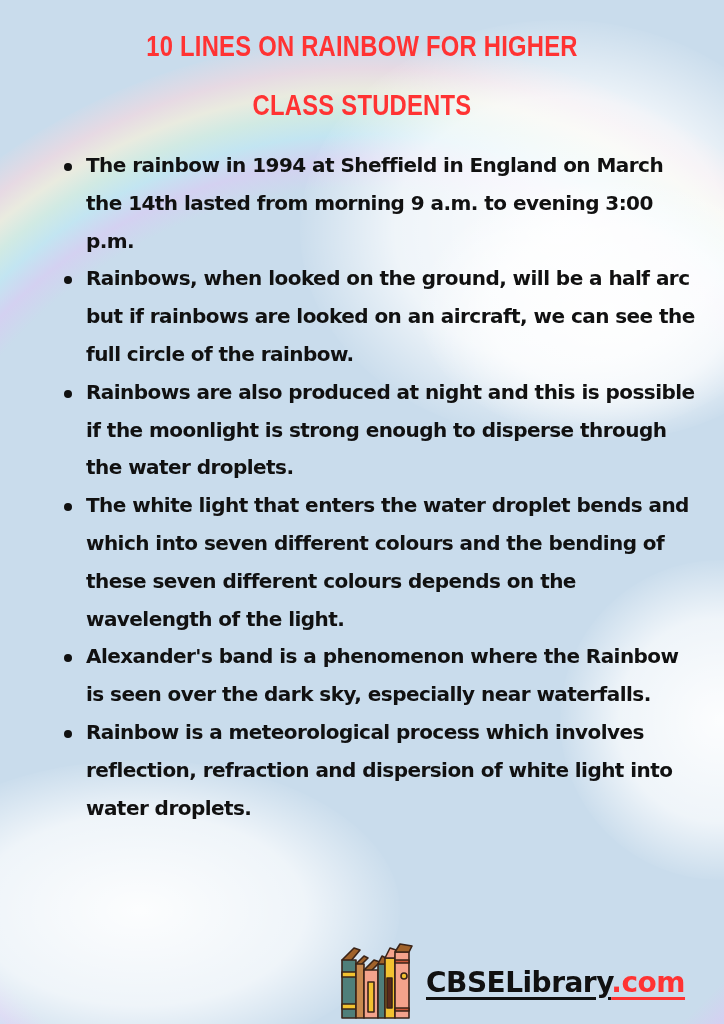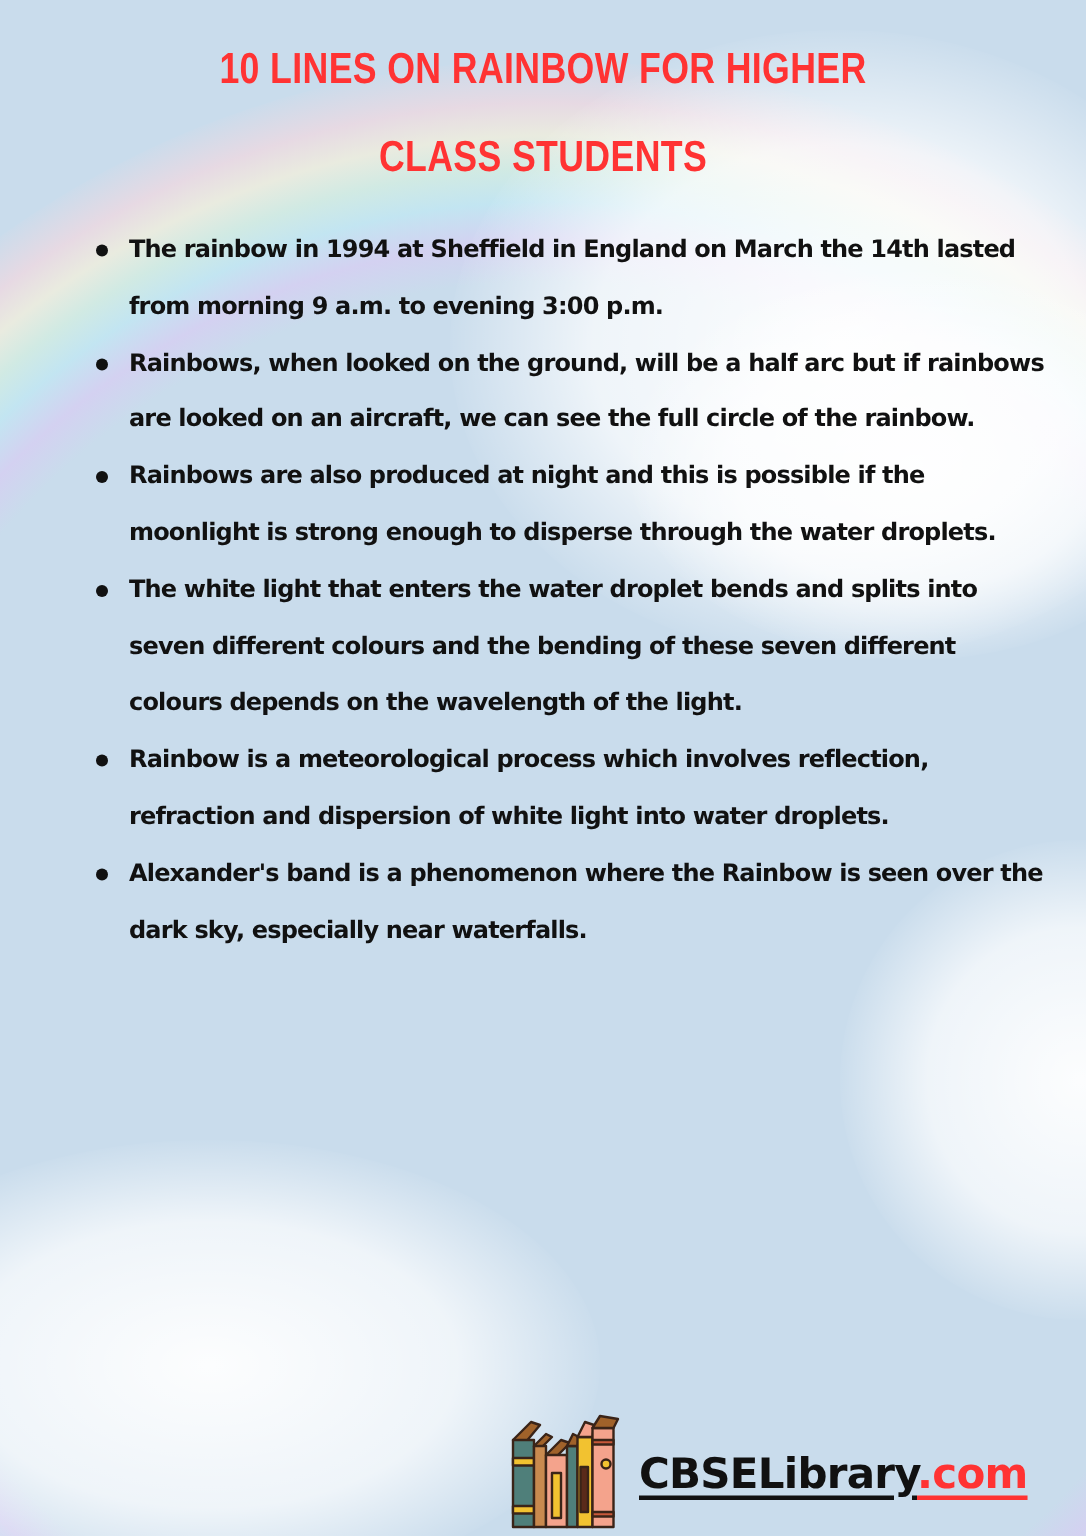--- a/index.html
+++ b/index.html
@@ -21,21 +21,21 @@
   }
   .content { position: relative; z-index: 1; }
   .title {
     text-align: center; color: #ff3333; font-family: "Liberation Sans", sans-serif; font-weight: bold;
     font-size: 29px; line-height: 59px; letter-spacing: 0.3px; margin: 17px auto 0; width: 560px;
     transform: scaleX(0.82); transform-origin: center; text-transform: uppercase;
   }
   ul.points { list-style: none; margin: 0; padding: 0; position: absolute; left: 62px; top: 130px; width: 640px; }
   ul.points li {
     position: relative; padding-left: 24px; color: #111; font-family: "DejaVu Sans", sans-serif;
-    font-weight: bold; font-size: 16px; line-height: 37.8px; letter-spacing: -0.55px;
+    font-weight: bold; font-size: 20px; line-height: 37.8px; letter-spacing: -0.55px;
   }
   ul.points li .bullet { position: absolute; left: 2px; top: 16px; width: 8px; height: 8px; border-radius: 50%; background: #111; }
   .brand { position: absolute; left: 338px; top: 925px; display: flex; align-items: center; }
   .books { width: 82px; height: 80px; }
   .brand-text { margin-left: 6px; font-family: "DejaVu Sans", sans-serif; font-weight: bold; font-size: 28px; letter-spacing: -0.5px; }
   .brand-main { color: #111; text-decoration: underline; text-decoration-thickness: 3px; text-underline-offset: 5px; }
   .brand-tld { color: #ff3333; text-decoration: underline; text-decoration-thickness: 3px; text-underline-offset: 5px; }
 </style>
 </head>
 <body>
@@ -48,23 +48,23 @@
   <div class="cloud" style="left:560px;top:560px;width:320px;height:320px;"></div>
 </div>
 
 <div class="content">
   <h1 class="title">10 Lines on Rainbow for Higher Class Students</h1>
 
   <ul class="points">
     <li><span class="bullet"></span><span>The rainbow in 1994 at Sheffield in England on March the 14th lasted from morning 9 a.m. to evening 3:00 p.m.</span></li>
     <li><span class="bullet"></span><span>Rainbows, when looked on the ground, will be a half arc but if rainbows are looked on an aircraft, we can see the full circle of the rainbow.</span></li>
     <li><span class="bullet"></span><span>Rainbows are also produced at night and this is possible if the moonlight is strong enough to disperse through the water droplets.</span></li>
-    <li><span class="bullet"></span><span>The white light that enters the water droplet bends and splits into seven different colours and the bending of these seven different colours depends on the wavelength of the light.</span></li>
+    <li><span class="bullet"></span><span>The white light that enters the water droplet bends and which into seven different colours and the bending of these seven different colours depends on the wavelength of the light.</span></li>
+    <li><span class="bullet"></span><span>Alexander's band is a phenomenon where the Rainbow is seen over the dark sky, especially near waterfalls.</span></li>
     <li><span class="bullet"></span><span>Rainbow is a meteorological process which involves reflection, refraction and dispersion of white light into water droplets.</span></li>
-    <li><span class="bullet"></span><span>Alexander's band is a phenomenon where the Rainbow is seen over the dark sky, especially near waterfalls.</span></li>
   </ul>
 
   <div class="brand">
     <svg class="books" viewBox="0 0 82 80">
       <g stroke="#3a2418" stroke-width="1.6" stroke-linejoin="round">
         <polygon points="4,18 16,6 22,8 12,20" fill="#a0622a"></polygon>
         <rect x="4" y="18" width="14" height="58" fill="#4f7f7a"></rect>
         <rect x="4" y="30" width="14" height="5" fill="#f2c230"></rect>
         <rect x="4" y="62" width="14" height="5" fill="#f2c230"></rect>
         <polygon points="18,22 26,14 30,16 22,24" fill="#a0622a"></polygon>

